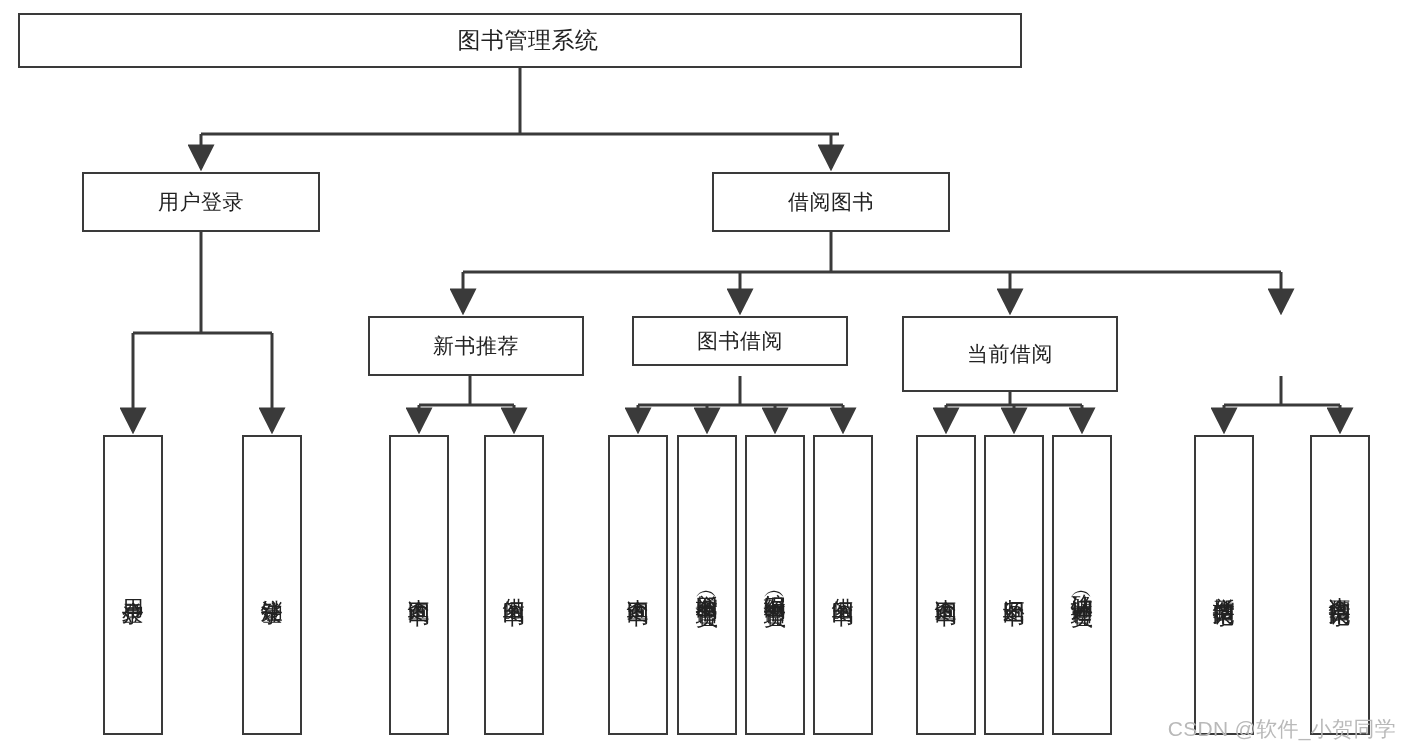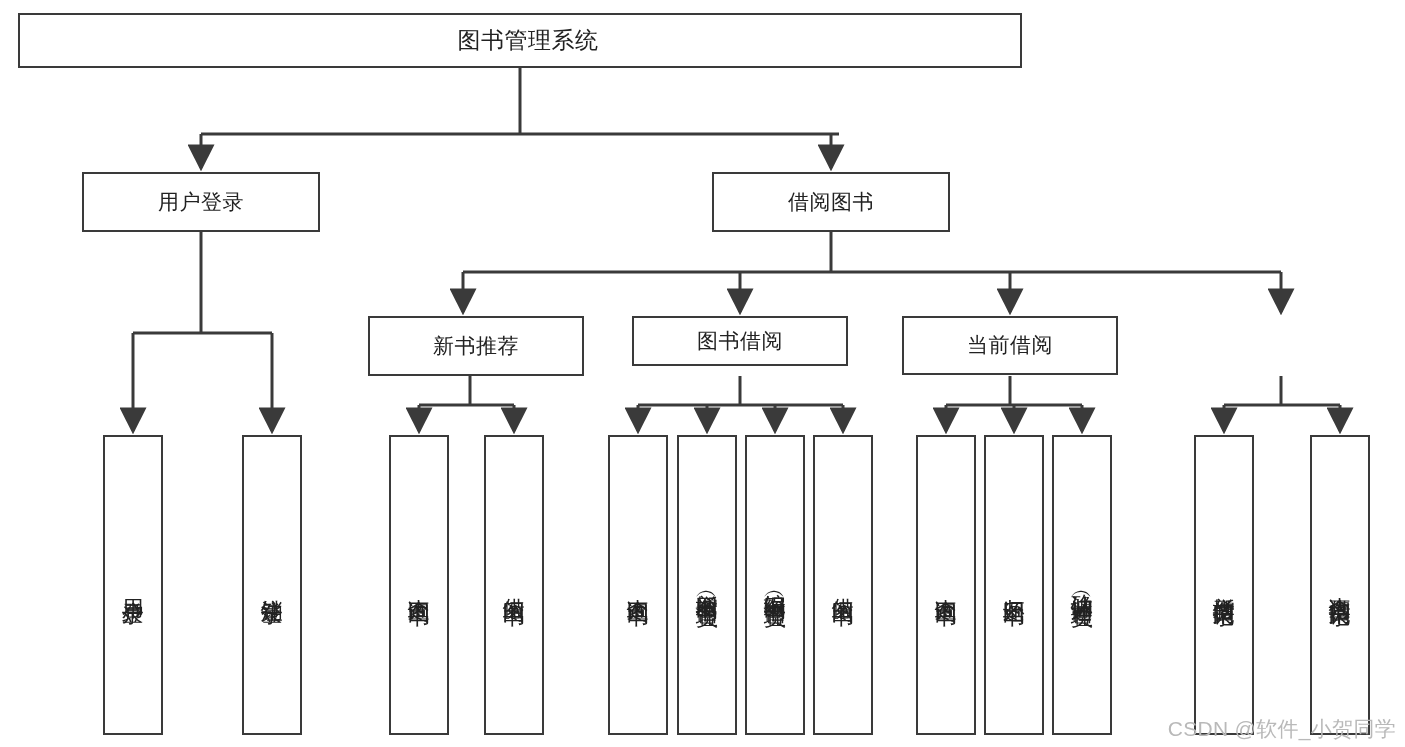--- a/index.html
+++ b/index.html
@@ -135,21 +135,21 @@
   <div class="node lvl2" style="left:712px; top:172px; width:238px; height:60px;">
     <span class="lbl">借阅图书</span>
   </div>
 
   <div class="node lvl3" style="left:362px; top:316px; width:216px; height:60px;margin-left:6px;">
     <span class="lbl">新书推荐</span>
   </div>
   <div class="node lvl3" style="left:632px; top:316px; width:216px; height:50px;">
     <span class="lbl">图书借阅</span>
   </div>
-  <div class="node lvl3" style="left:902px; top:316px; width:216px; height:59px;">
+  <div class="node lvl3" style="left:902px; top:316px; width:216px; height:76px;">
     <span class="lbl">当前借阅</span>
   </div>
 
   <div class="node leaf" style="left:103px; top:435px; width:60px; height:300px;">
     <span class="lbl">用户登录</span>
   </div>
   <div class="node leaf" style="left:242px; top:435px; width:60px; height:300px;">
     <span class="lbl">注销登录</span>
   </div>
   <div class="node leaf" style="left:389px; top:435px; width:60px; height:300px;">

